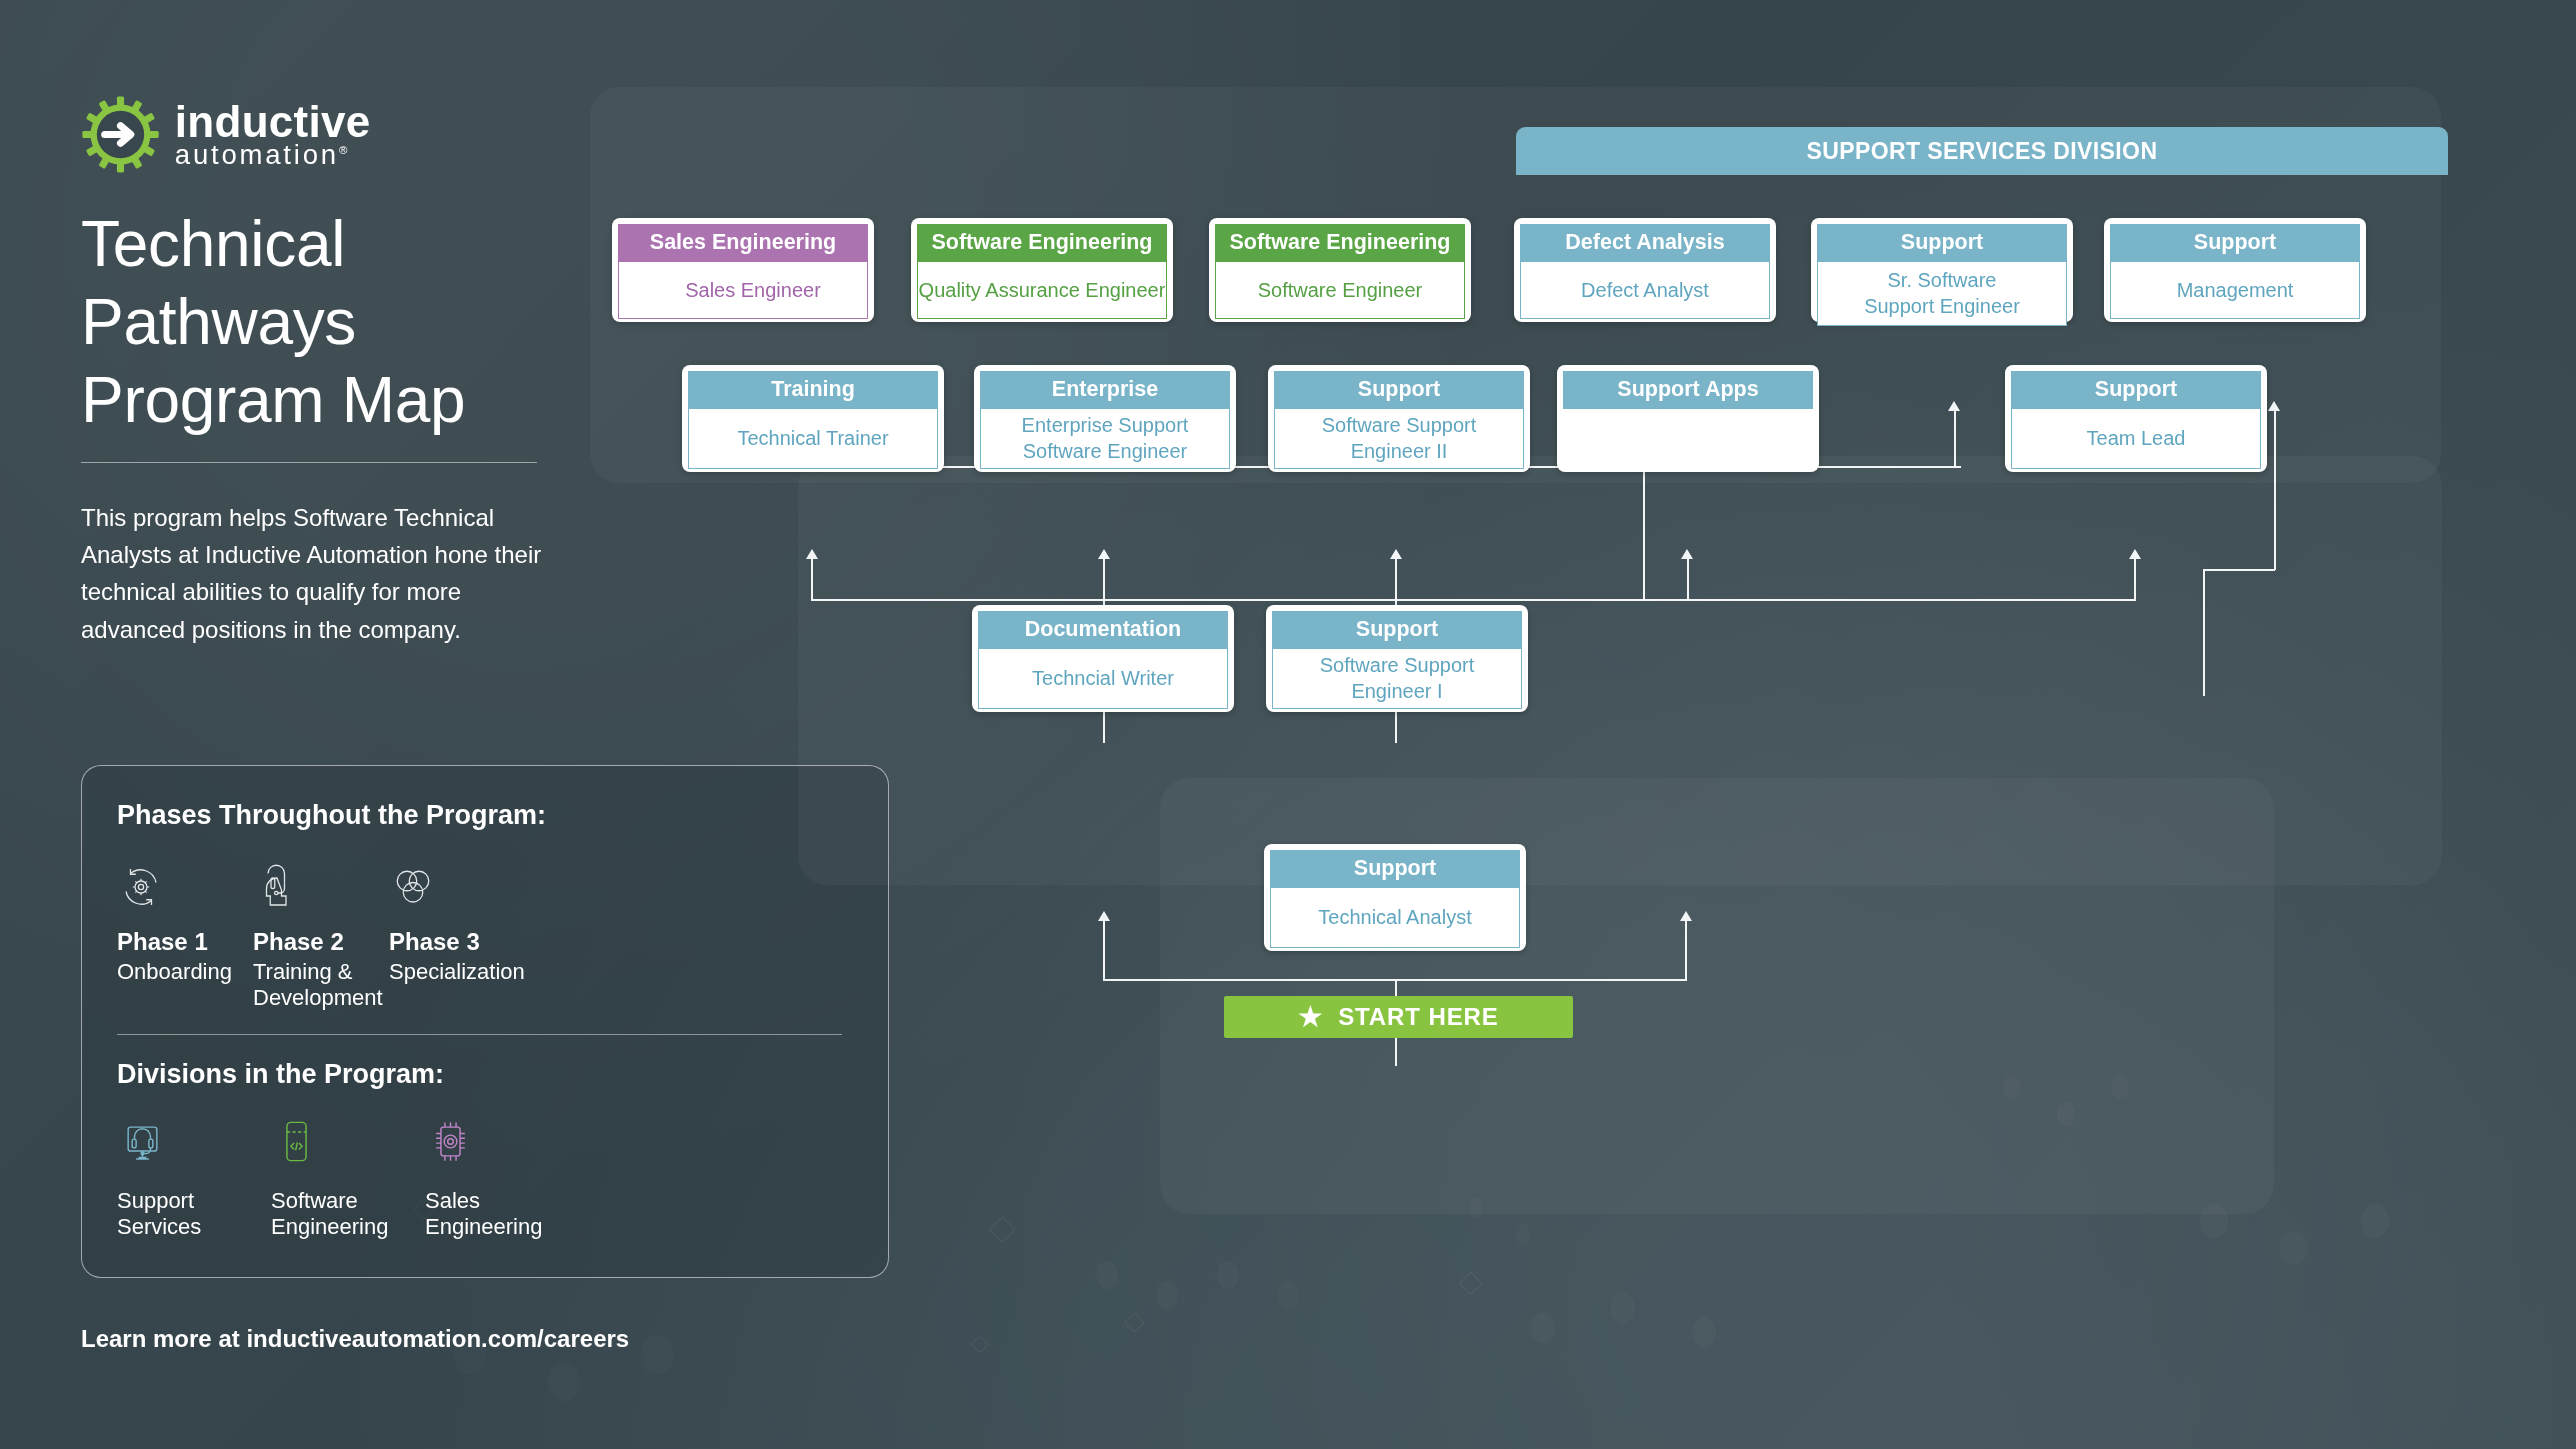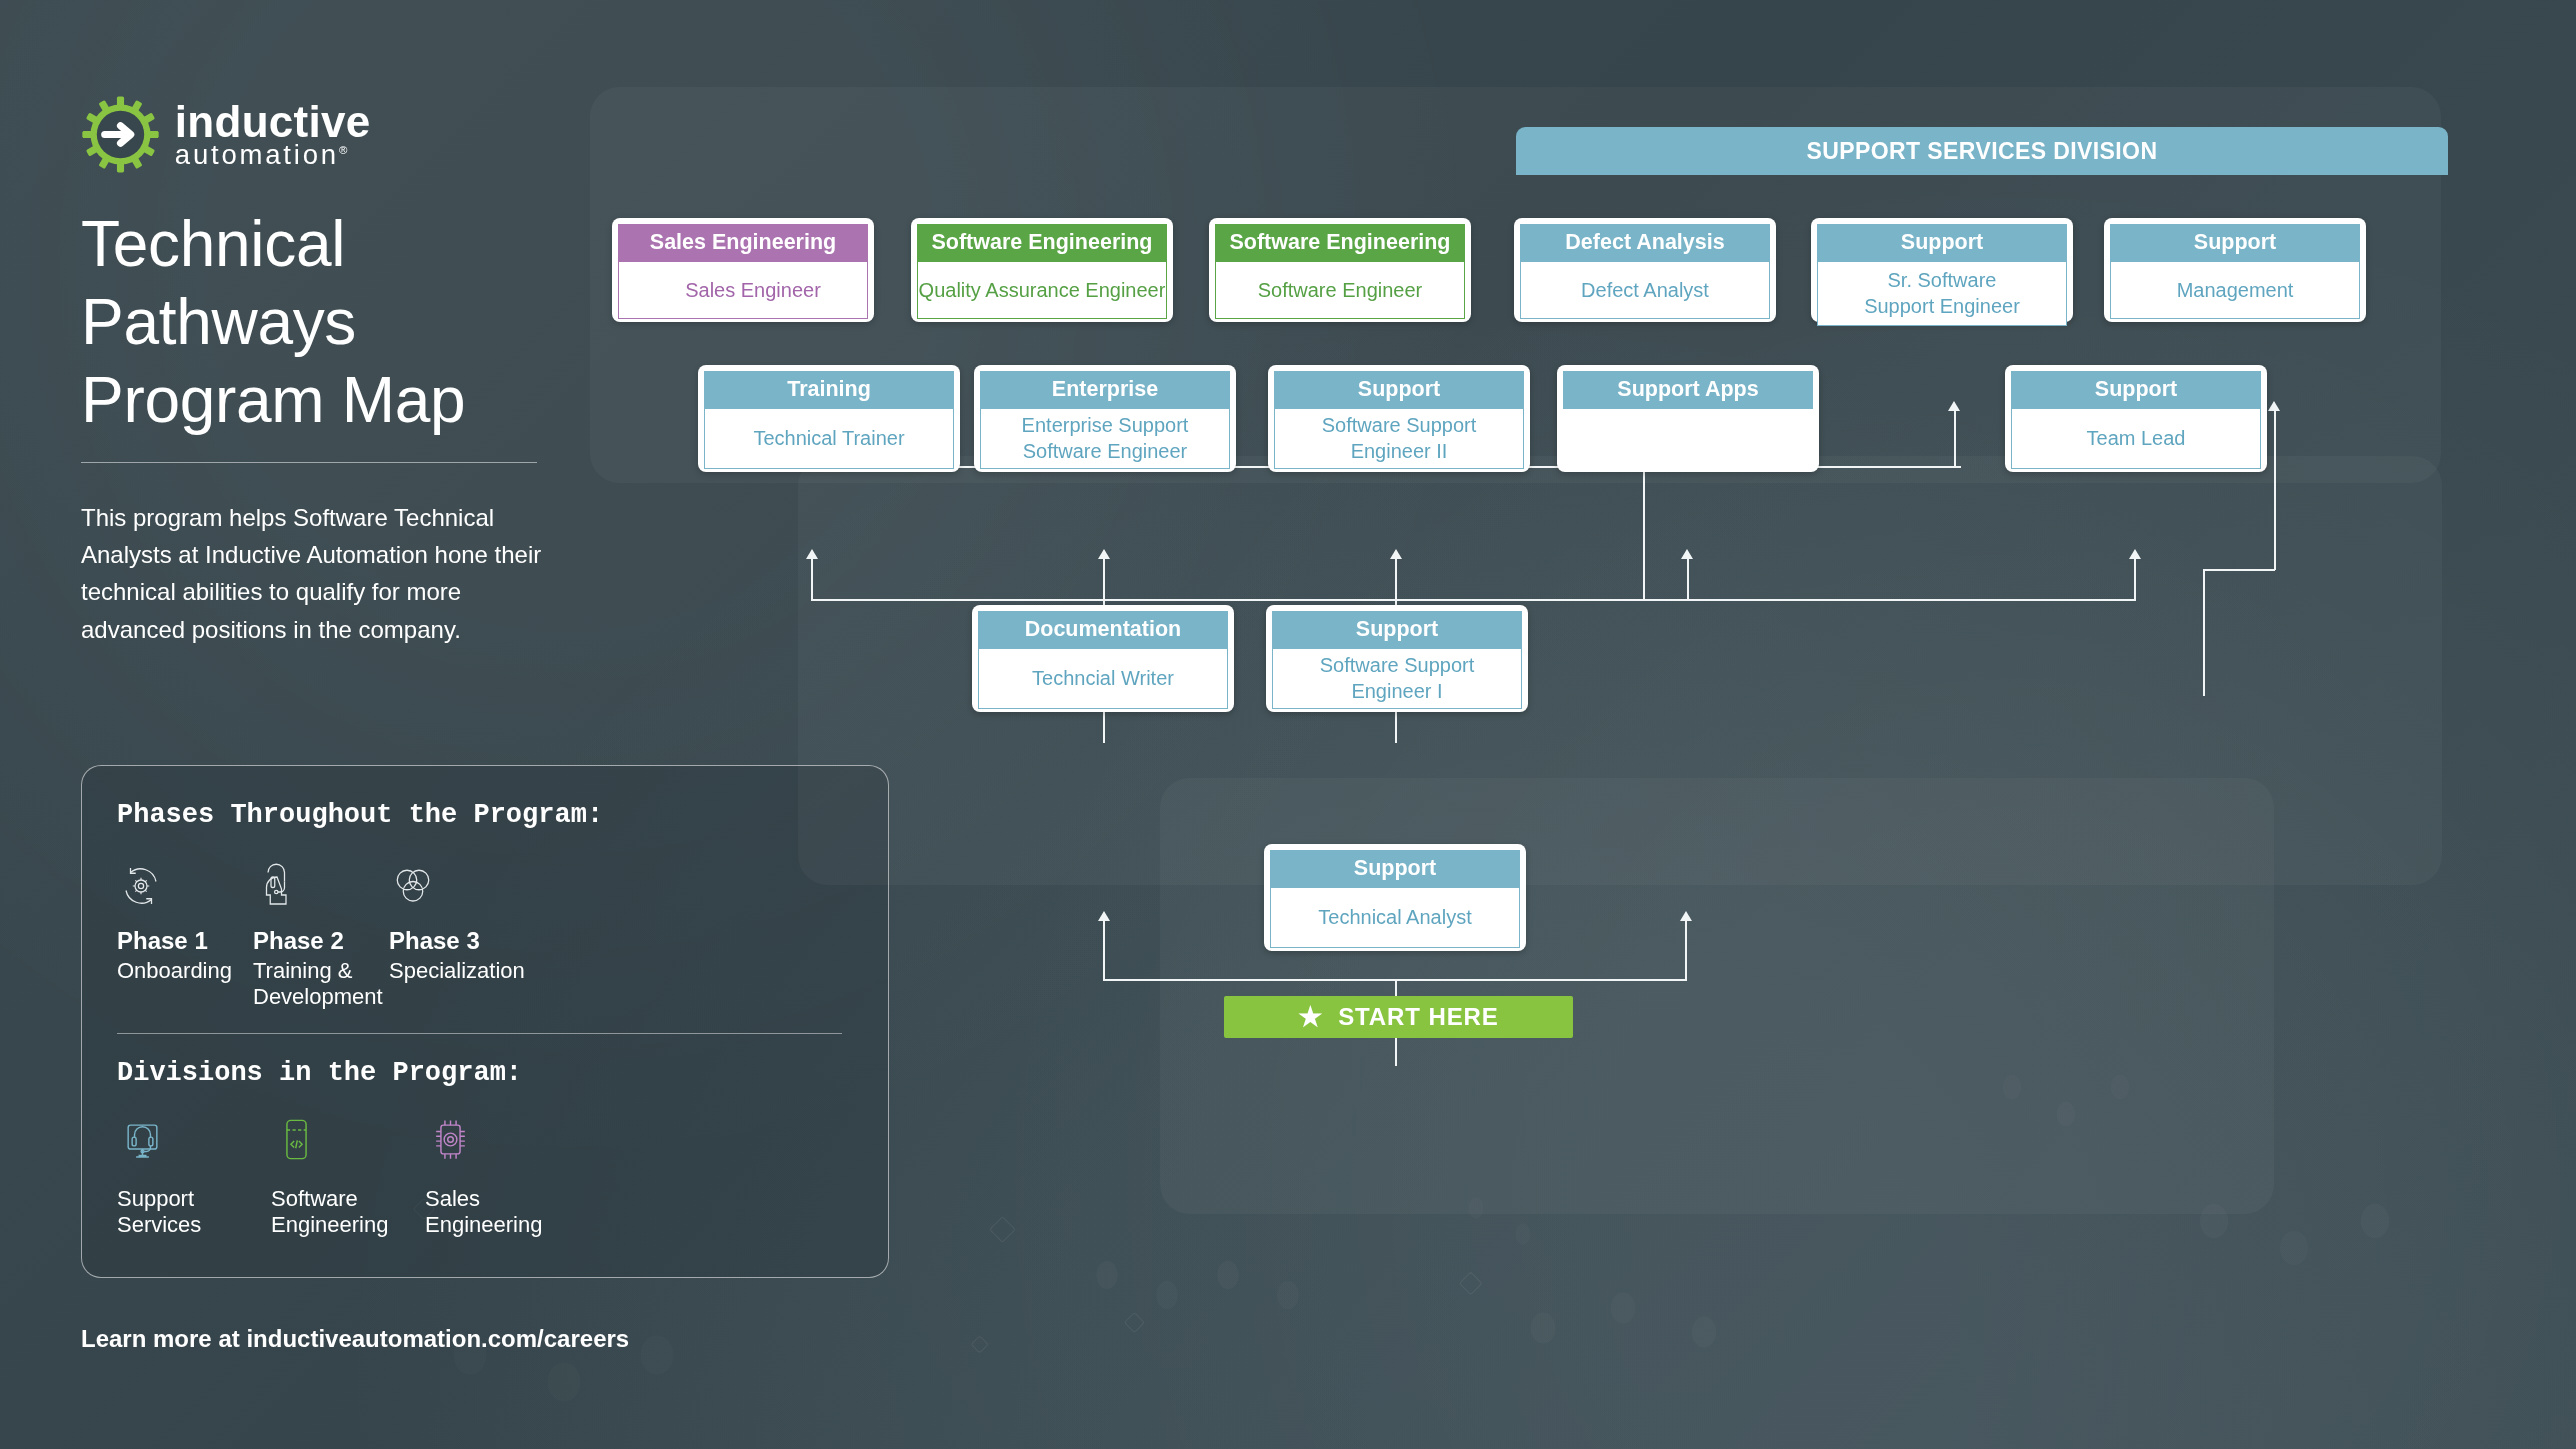--- a/index.html
+++ b/index.html
@@ -59,21 +59,21 @@
   #title-rule { margin-top: 23px; width: 456px; height: 1.3px; background: rgba(255,255,255,.5); }
   #intro { margin-top: 36px; font-size: 24px; line-height: 1.55; color: #fff; width: 463px; font-weight: 400; }
 
   
   #info-card {
     position: absolute; left: 81px; top: 765px; width: 808px; height: 513px;
     border: 1.3px solid rgba(255,255,255,.55); border-radius: 20px;
     background: rgba(44,58,65,.45);
     padding: 34px 35px 0 35px;
   }
-  .card-h { font-size: 27px; font-weight: 700; color: #fff; font-family: Liberation Mono, monospace; }
+  .card-h { font-size: 27px; font-weight: 700; color: #fff; }
   .phase-grid { display: flex; margin-top: 28px; }
   .phase { width: 136px; }
   .phase-ico { height: 52px; display: flex; align-items: flex-end; }
   .phase-n { font-size: 24px; font-weight: 700; color: #fff; margin-top: 17.4px; }
   .phase-d { font-size: 22px; color: #fff; line-height: 1.18; margin-top: 2.7px; font-weight: 400; }
   #card-rule { margin-top: 23px; width: 725px; height: 1.3px; background: rgba(255,255,255,.45); }
   .div-h { margin-top: 24px; }
   .div-grid { display: flex; margin-top: 25.5px; }
   .divi { width: 154px; }
   .divi-ico { height: 55px; }
@@ -356,21 +356,21 @@
     <div class="node-hdr">Support</div>
     <div class="node-body" style="height:64px;white-space:pre-line">Sr. Software
 Support Engineer</div>
   </div>
 
   <div class="node t-blue" style="left:1514px;top:131px;width:262px;height:104px;">
     <div class="node-hdr">Support</div>
     <div class="node-body" style="height:57px;white-space:pre-line">Management</div>
   </div>
 
-  <div class="node t-blue" style="left:92px;top:278px;width:262px;height:107px;margin-left:16px;">
+  <div class="node t-blue" style="left:92px;top:278px;width:262px;height:107px;">
     <div class="node-hdr">Training</div>
     <div class="node-body" style="height:60px;white-space:pre-line">Technical Trainer</div>
   </div>
 
   <div class="node t-blue" style="left:384px;top:278px;width:262px;height:107px;">
     <div class="node-hdr">Enterprise</div>
     <div class="node-body" style="height:60px;white-space:pre-line">Enterprise Support
 Software Engineer</div>
   </div>
 

